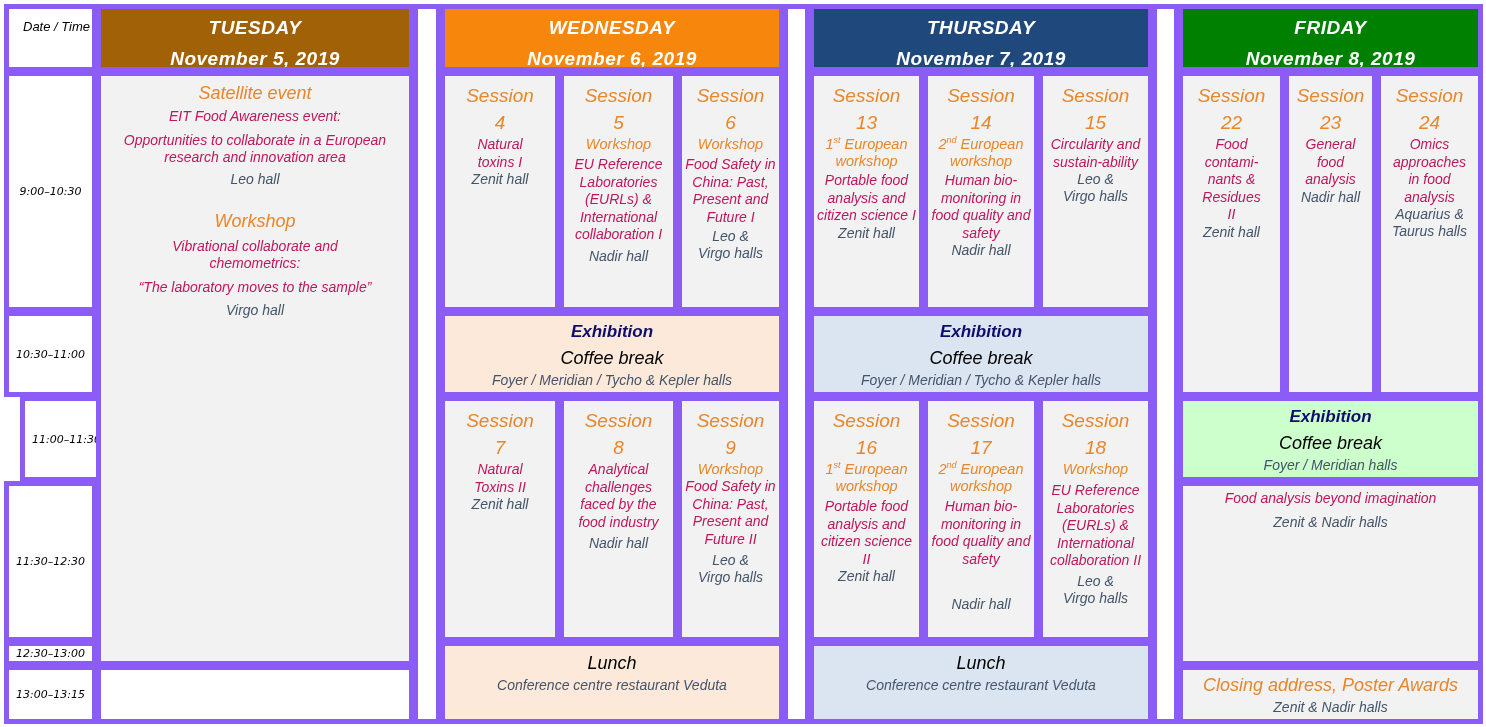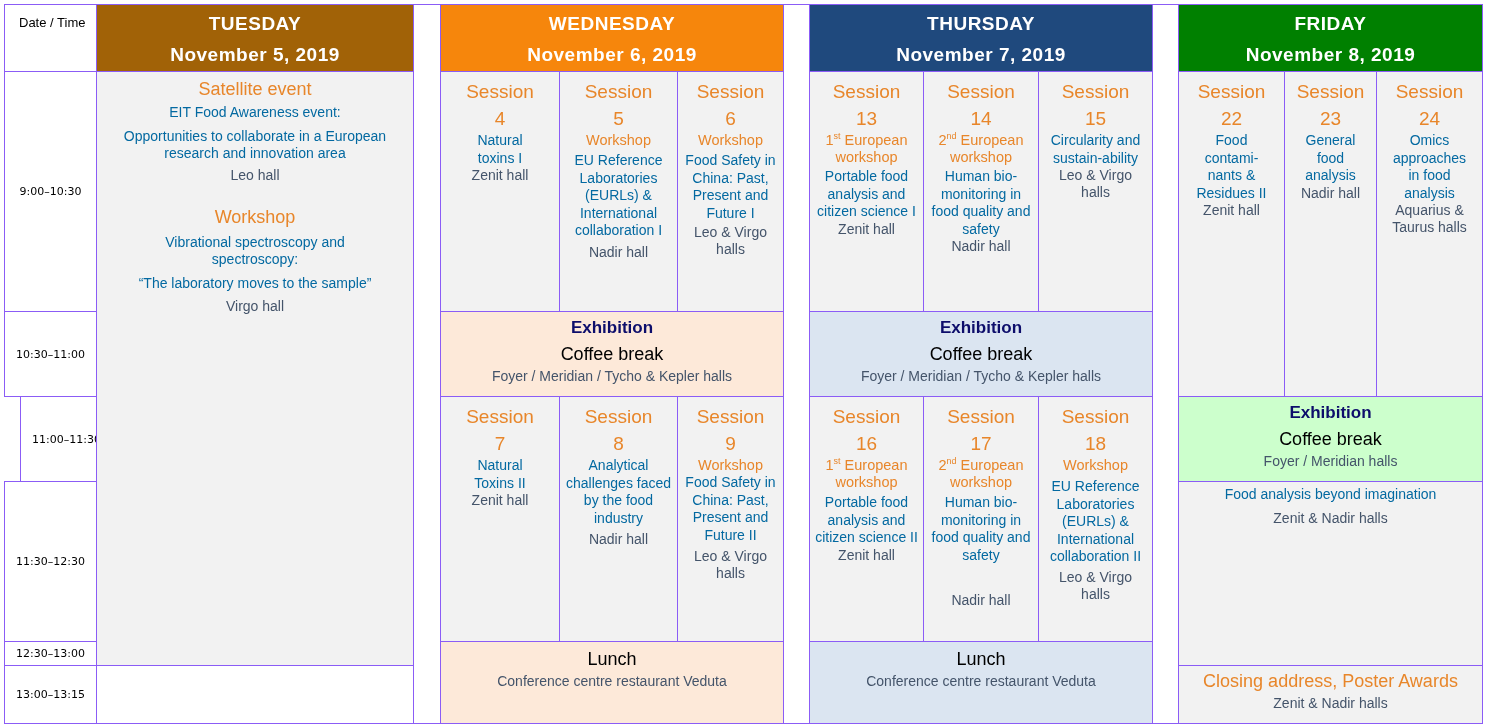--- a/index.html
+++ b/index.html
@@ -1,29 +1,29 @@
 <!DOCTYPE html>
 <html><head>
 <meta charset="utf-8">
 <style>
   html, body { margin:0; padding:0; background:#ffffff; }
   body { width:1486px; height:727px; position:relative; overflow:hidden;
          font-family:"Liberation Sans", sans-serif; }
-  .cell { position:absolute; box-sizing:border-box; border:1px solid #8b5cf6;
-          text-align:center; overflow:hidden; }
+  .cell { position:absolute; box-sizing:border-box; border:5px solid #8b5cf6;
+          text-align:center; overflow:hidden;font-style:italic; }
   .grey { background:#f2f2f2; }
   .white { background:#ffffff; }
   .peach { background:#fde9d9; }
   .lblue { background:#dbe5f1; }
   .lgreen { background:#ccffcc; }
   .hdr { color:#fff; font-weight:bold; font-size:19px; line-height:31px; padding-top:3px; letter-spacing:0.5px; }
   .time { font-family:"DejaVu Sans", sans-serif; font-size:11px; color:#000; display:flex; align-items:center; justify-content:center; }
   .datehdr { text-align:left; font-size:13px; padding:10px 0 0 14px; line-height:16px; color:#000; }
   .hall { color:#44546a; font-size:14px; line-height:17px; }
-  .dark { color:#0369a1; font-size:14px; line-height:17.5px; }
+  .dark { color:#be185d; font-size:14px; line-height:17.5px; }
   .sess { color:#e8862a; font-size:19px; line-height:27px; }
   .num { color:#e8862a; font-size:19px; line-height:27px; }
   .ws { color:#e8862a; font-size:14.5px; line-height:17px; }
   .exh { color:#0d0d6b; font-weight:bold; font-size:17px; line-height:26px; }
   .coffee { color:#000; font-size:18px; line-height:27px; }
   .big-orange { color:#e8862a; font-size:18px; line-height:26px; }
   sup { font-size:9px; line-height:0; }
   .pad { padding:6px 3px 0 3px; }
 </style>
 </head>
@@ -54,21 +54,21 @@
 <div class="cell hdr" style="left:96px;top:4px;width:318px;height:68px;background:#a16207;">
   <div>TUESDAY</div>
   <div>November 5, 2019</div>
 </div>
 <div class="cell grey" style="left:96px;top:71px;width:318px;height:595px;padding:4px 6px 0 6px;">
   <div class="big-orange">Satellite event</div>
   <div class="dark" style="margin-top:2px;">EIT Food Awareness event:</div>
   <div class="dark" style="margin-top:6px;">Opportunities to collaborate in a European research and innovation area</div>
   <div class="hall" style="margin-top:4px;">Leo hall</div>
   <div class="big-orange" style="margin-top:20px;">Workshop</div>
-  <div class="dark" style="margin-top:4px;padding:0 40px;">Vibrational spectroscopy and spectroscopy:</div>
+  <div class="dark" style="margin-top:4px;padding:0 40px;">Vibrational collaborate and chemometrics:</div>
   <div class="dark" style="margin-top:6px;">“The laboratory moves to the sample”</div>
   <div class="hall" style="margin-top:6px;">Virgo hall</div>
 </div>
 <div class="cell white" style="left:96px;top:665px;width:318px;height:59px;"></div>
 
 <div class="cell white" style="left:413px;top:4px;width:28px;height:720px;"></div>
 
 <div class="cell hdr" style="left:440px;top:4px;width:344px;height:68px;background:#f6860c;">
   <div>WEDNESDAY</div>
   <div>November 6, 2019</div>

